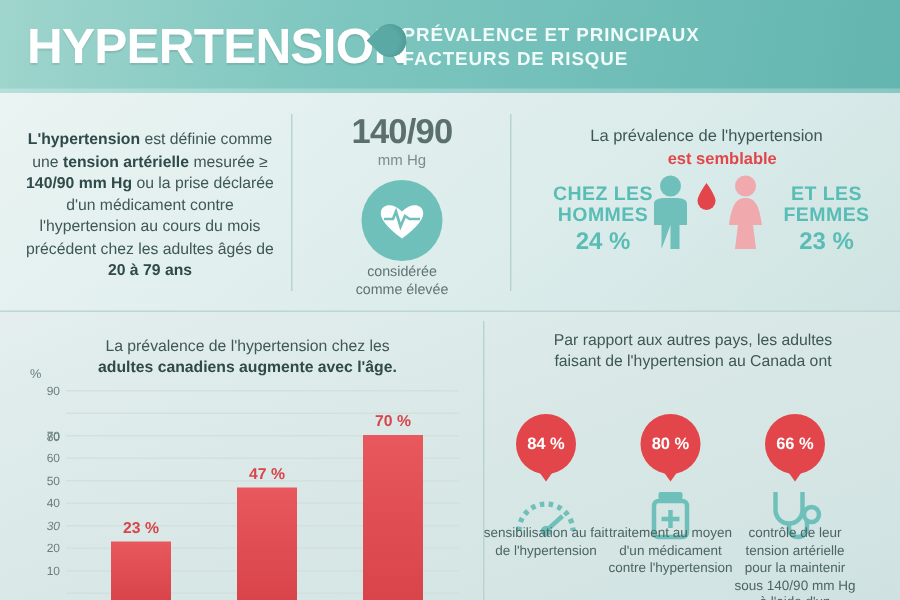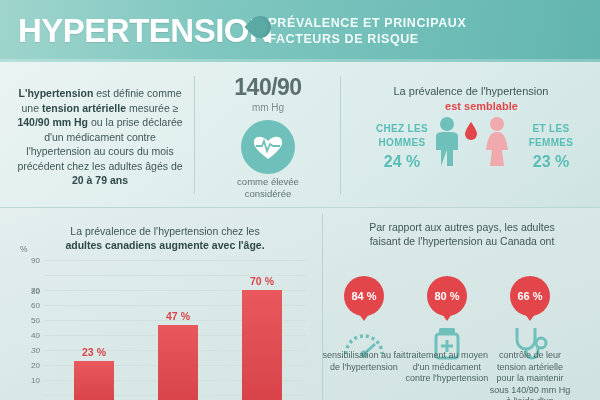--- a/index.html
+++ b/index.html
@@ -68,21 +68,21 @@
   .heart-circle {
     position: absolute; width: 54px; height: 54px; border-radius: 50%;
     background: #6fc0ba; display:flex; align-items:center; justify-content:center;
   }
   .cap { position:absolute; text-align:center; font-size:9.5px; color:#5f7371; line-height:12px; }
 
   
   .rtitle { position:absolute; text-align:center; font-size:11px; color:#3f5755; line-height:15px; }
   .rtitle b { color:#e2454a;margin-left:21px; }
   .grp { position:absolute; text-align:center; }
-  .grp .lbl { font-size: 10px; font-weight: bold; color:#59bdb6; line-height: 14px; letter-spacing:0.3px; }
+  .grp .lbl { font-size: 13px; font-weight: bold; color:#59bdb6; line-height: 14px; letter-spacing:0.3px; }
   .grp .pct { font-size: 16px; font-weight: bold; color:#59bdb6; margin-top: 3px; }
 
   
   #band-bottom { position:absolute; left:2px; top:208px; width:600px; height:192px; }
   .sect-title { position:absolute; text-align:center; font-size:10.5px; color:#3f5755; line-height:14px; }
   .sect-title b { color:#2f4a48; }
 
   
   #chart { position:absolute; left: 18px; top: 258px; width: 290px; height: 142px; }
   .yunit { position:absolute; left:2px; top:-14px; font-size:8.5px; color:#6a7e7c; }
@@ -132,22 +132,22 @@
       <div class="u">mm Hg</div>
     </div>
 
     <div class="heart-circle" style="left:241px; top:58px;">
       <svg width="34" height="30" viewBox="0 0 34 30" aria-hidden="true">
         <path d="M17 27 C 6 19, 2 13, 3 9 C 4 4, 11 3, 17 9 C 23 3, 30 4, 31 9 C 32 13, 28 19, 17 27 Z" fill="#ffffff"></path>
         <polyline points="5,14 11,14 13,9 16,19 19,12 22,14 29,14" fill="none" stroke="#6fc0ba" stroke-width="1.8"></polyline>
       </svg>
     </div>
     <div class="cap" style="left:216px; top:114px; width:104px;">
+      <div>considérée</div>
       <div>comme élevée</div>
-      <div>considérée</div>
     </div>
 
     <div class="rtitle" style="left:352px; top:22px; width:238px;">
       <div>La prévalence de l'hypertension</div>
       <div><b>est semblable</b></div>
     </div>
 
     <div class="grp" style="left:346px; top:60px; width:112px;">
       <div class="lbl">CHEZ LES</div>
       <div class="lbl">HOMMES</div>

